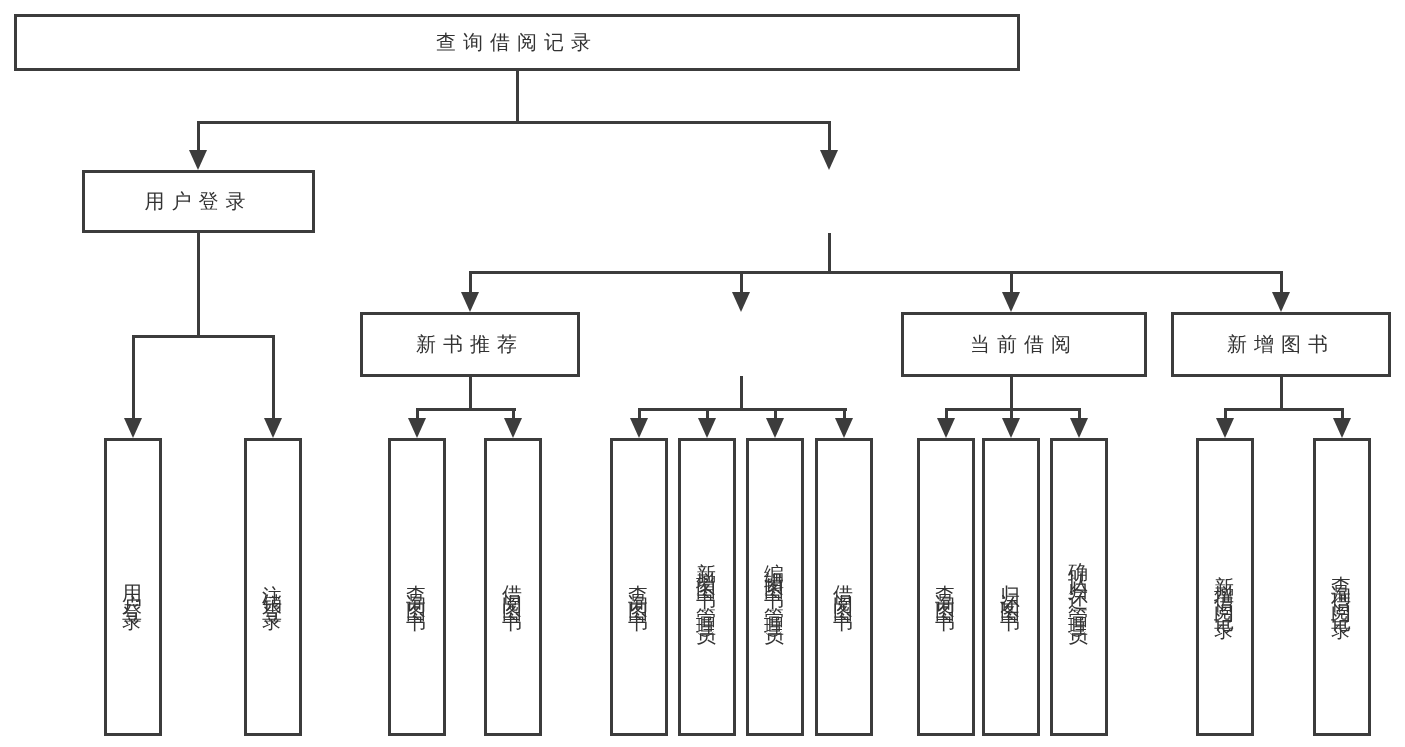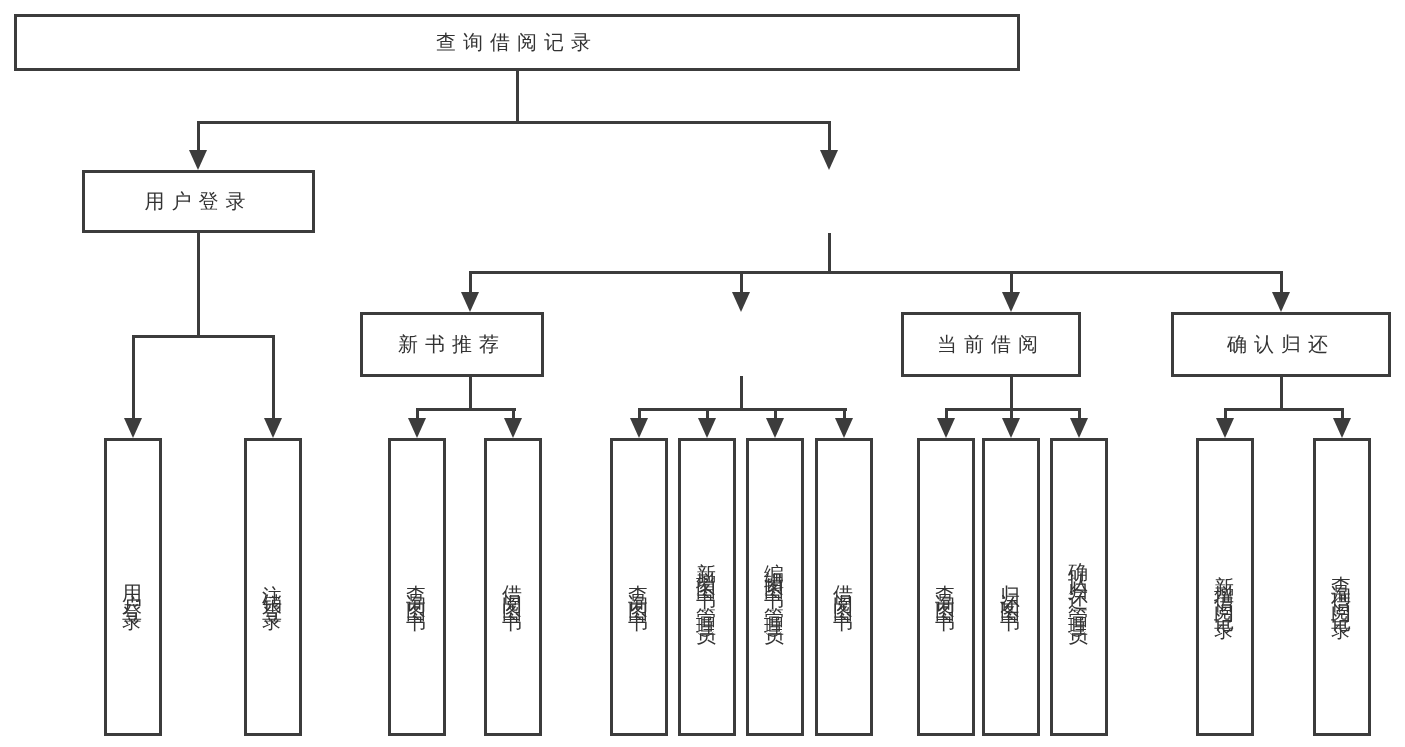--- a/index.html
+++ b/index.html
@@ -95,28 +95,28 @@
   <div class="hline" style="left:469px; top:271px; width:814px;"></div>
   <div class="vline" style="left:469px; top:271px; height:27px;"></div>
   <div class="arrow" style="left:461px; top:292px;"></div>
   <div class="vline" style="left:740px; top:271px; height:27px;"></div>
   <div class="arrow" style="left:732px; top:292px;"></div>
   <div class="vline" style="left:1010px; top:271px; height:27px;"></div>
   <div class="arrow" style="left:1002px; top:292px;"></div>
   <div class="vline" style="left:1280px; top:271px; height:27px;"></div>
   <div class="arrow" style="left:1272px; top:292px;"></div>
 
-  <div class="box" style="left:360px; top:312px; width:184px; height:65px;">
+  <div class="box" style="left:360px; top:312px; width:220px; height:65px;">
     <span>新书推荐</span>
   </div>
-  <div class="box" style="left:901px; top:312px; width:180px; height:65px;">
+  <div class="box" style="left:901px; top:312px; width:246px; height:65px;">
     <span>当前借阅</span>
   </div>
   <div class="box" style="left:1171px; top:312px; width:220px; height:65px;">
-    <span>确认归还</span>
+    <span>新增图书</span>
   </div>
 
   <div class="vline" style="left:469px; top:376px; height:35px;"></div>
   <div class="hline" style="left:416px; top:408px; width:100px;"></div>
   <div class="vline" style="left:416px; top:408px; height:14px;"></div>
   <div class="arrow" style="left:408px; top:418px;"></div>
   <div class="vline" style="left:512px; top:408px; height:14px;"></div>
   <div class="arrow" style="left:504px; top:418px;"></div>
 
   <div class="vline" style="left:740px; top:376px; height:35px;"></div>

